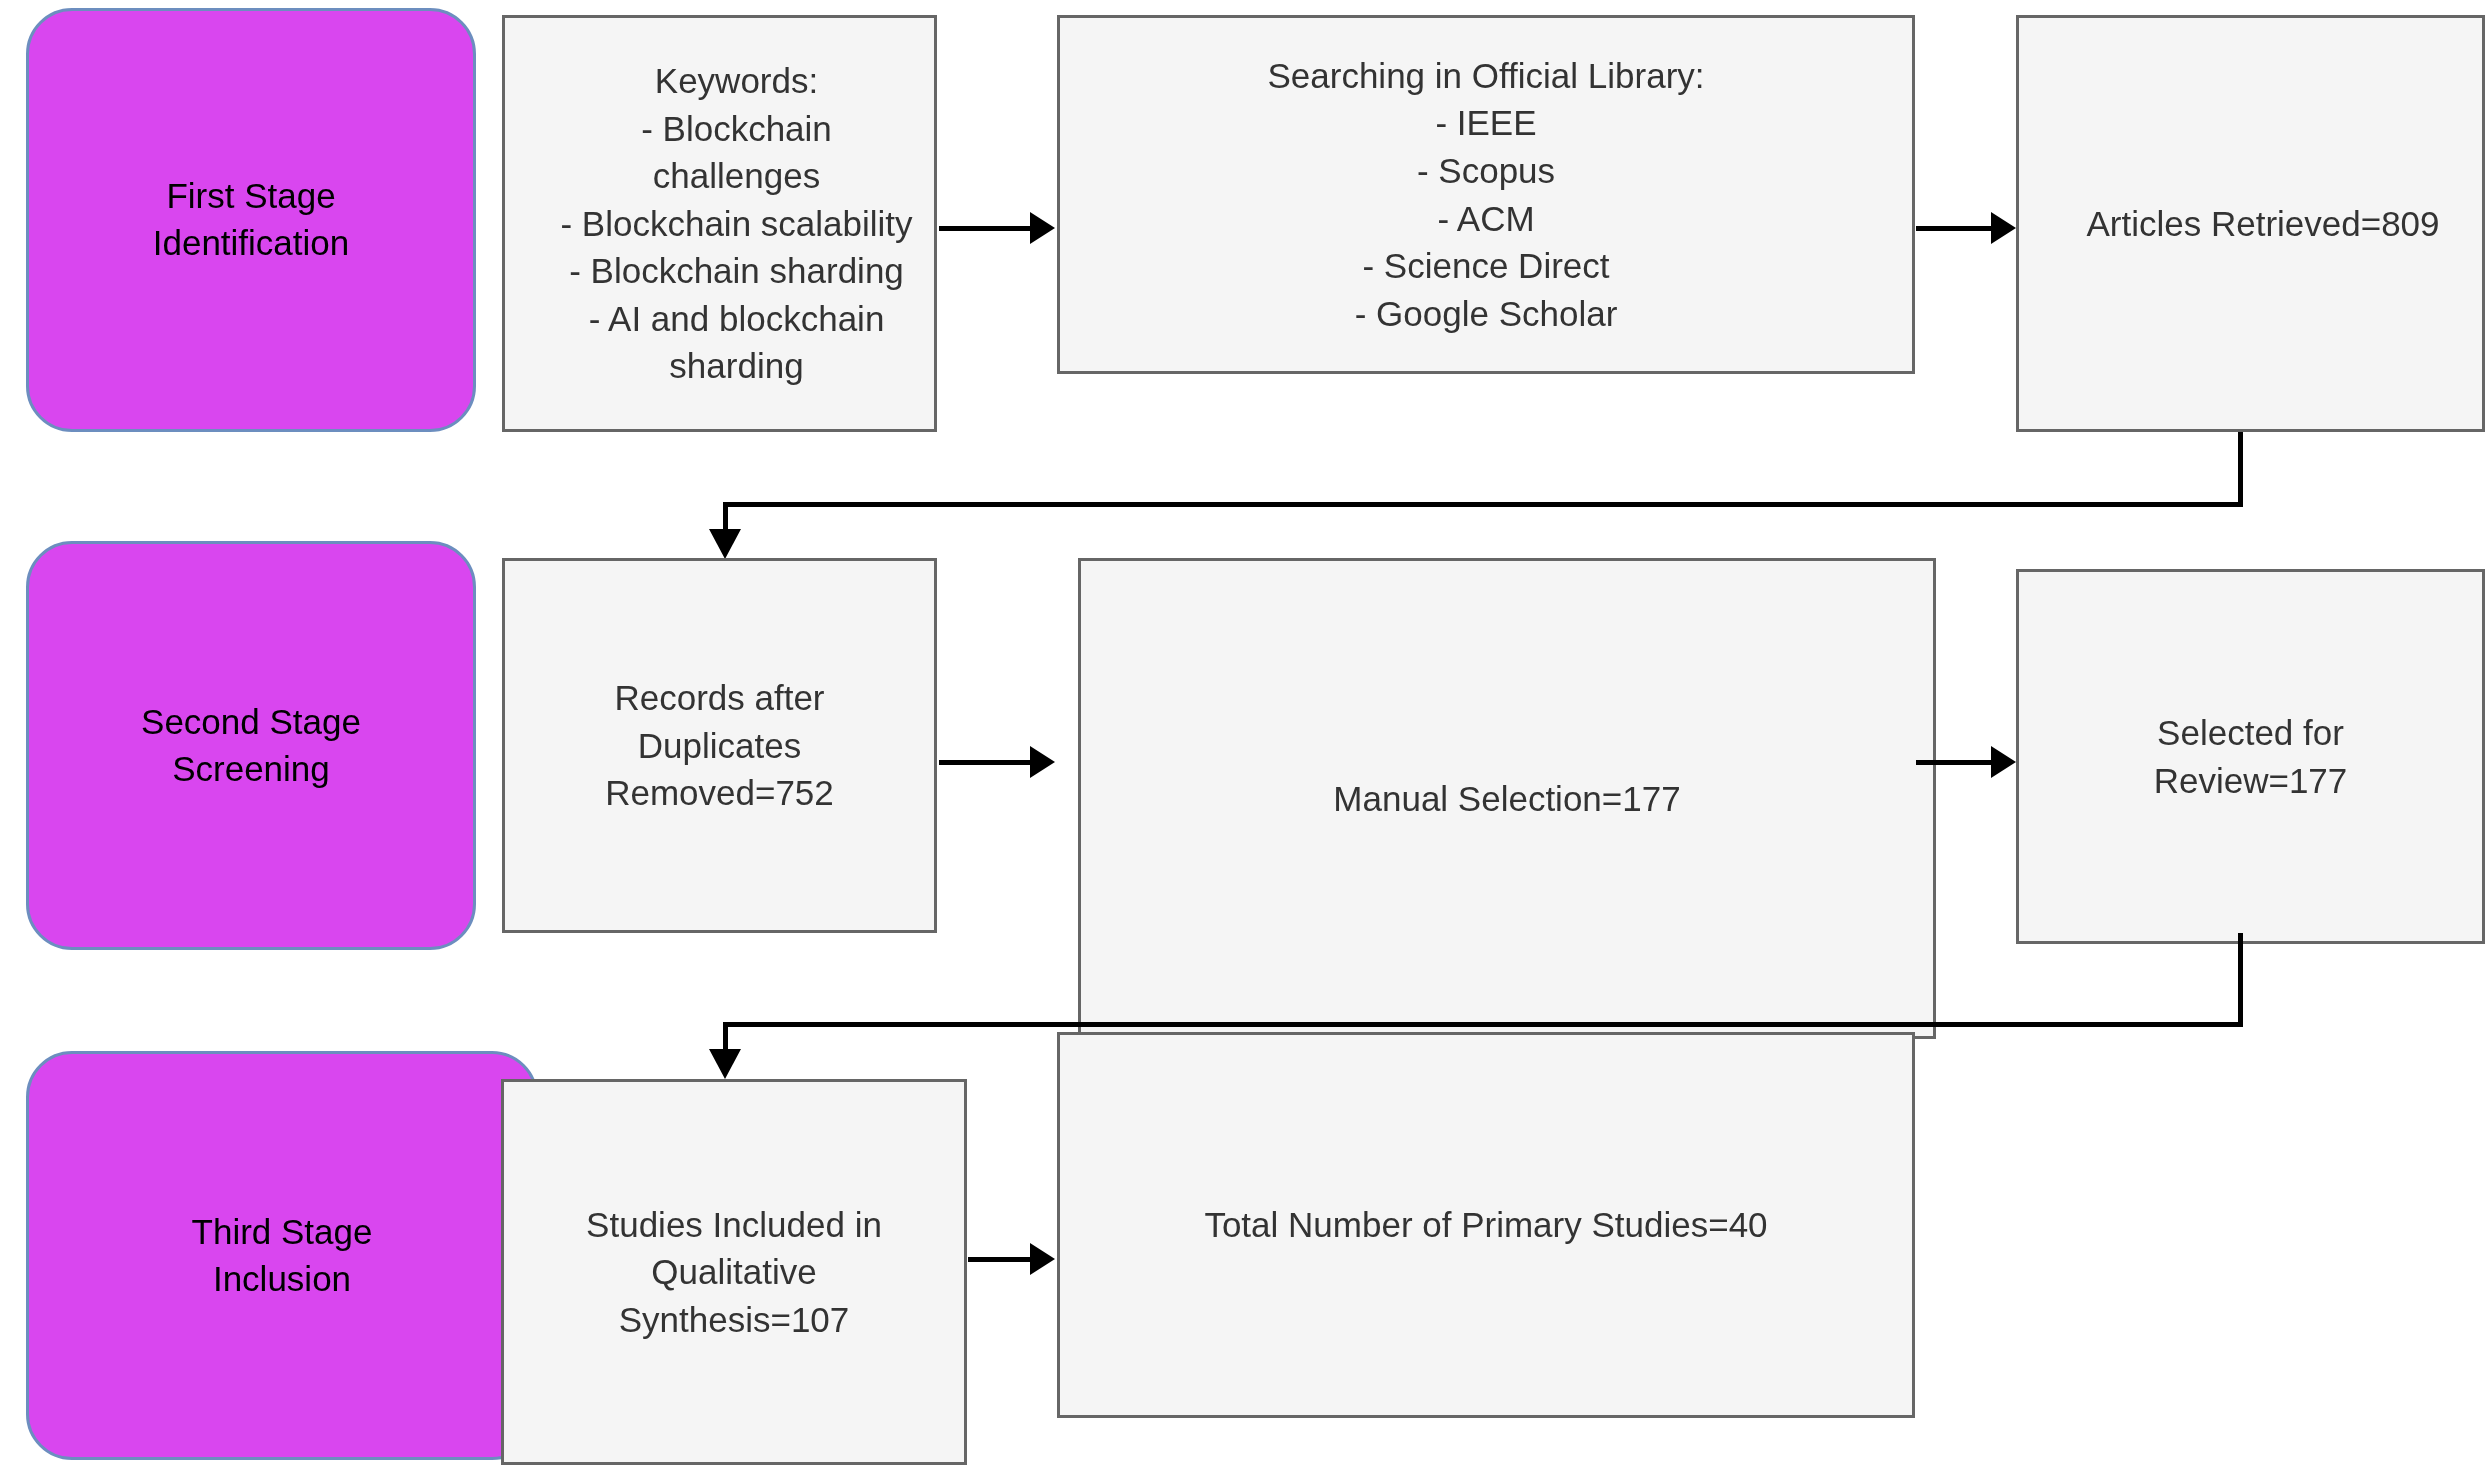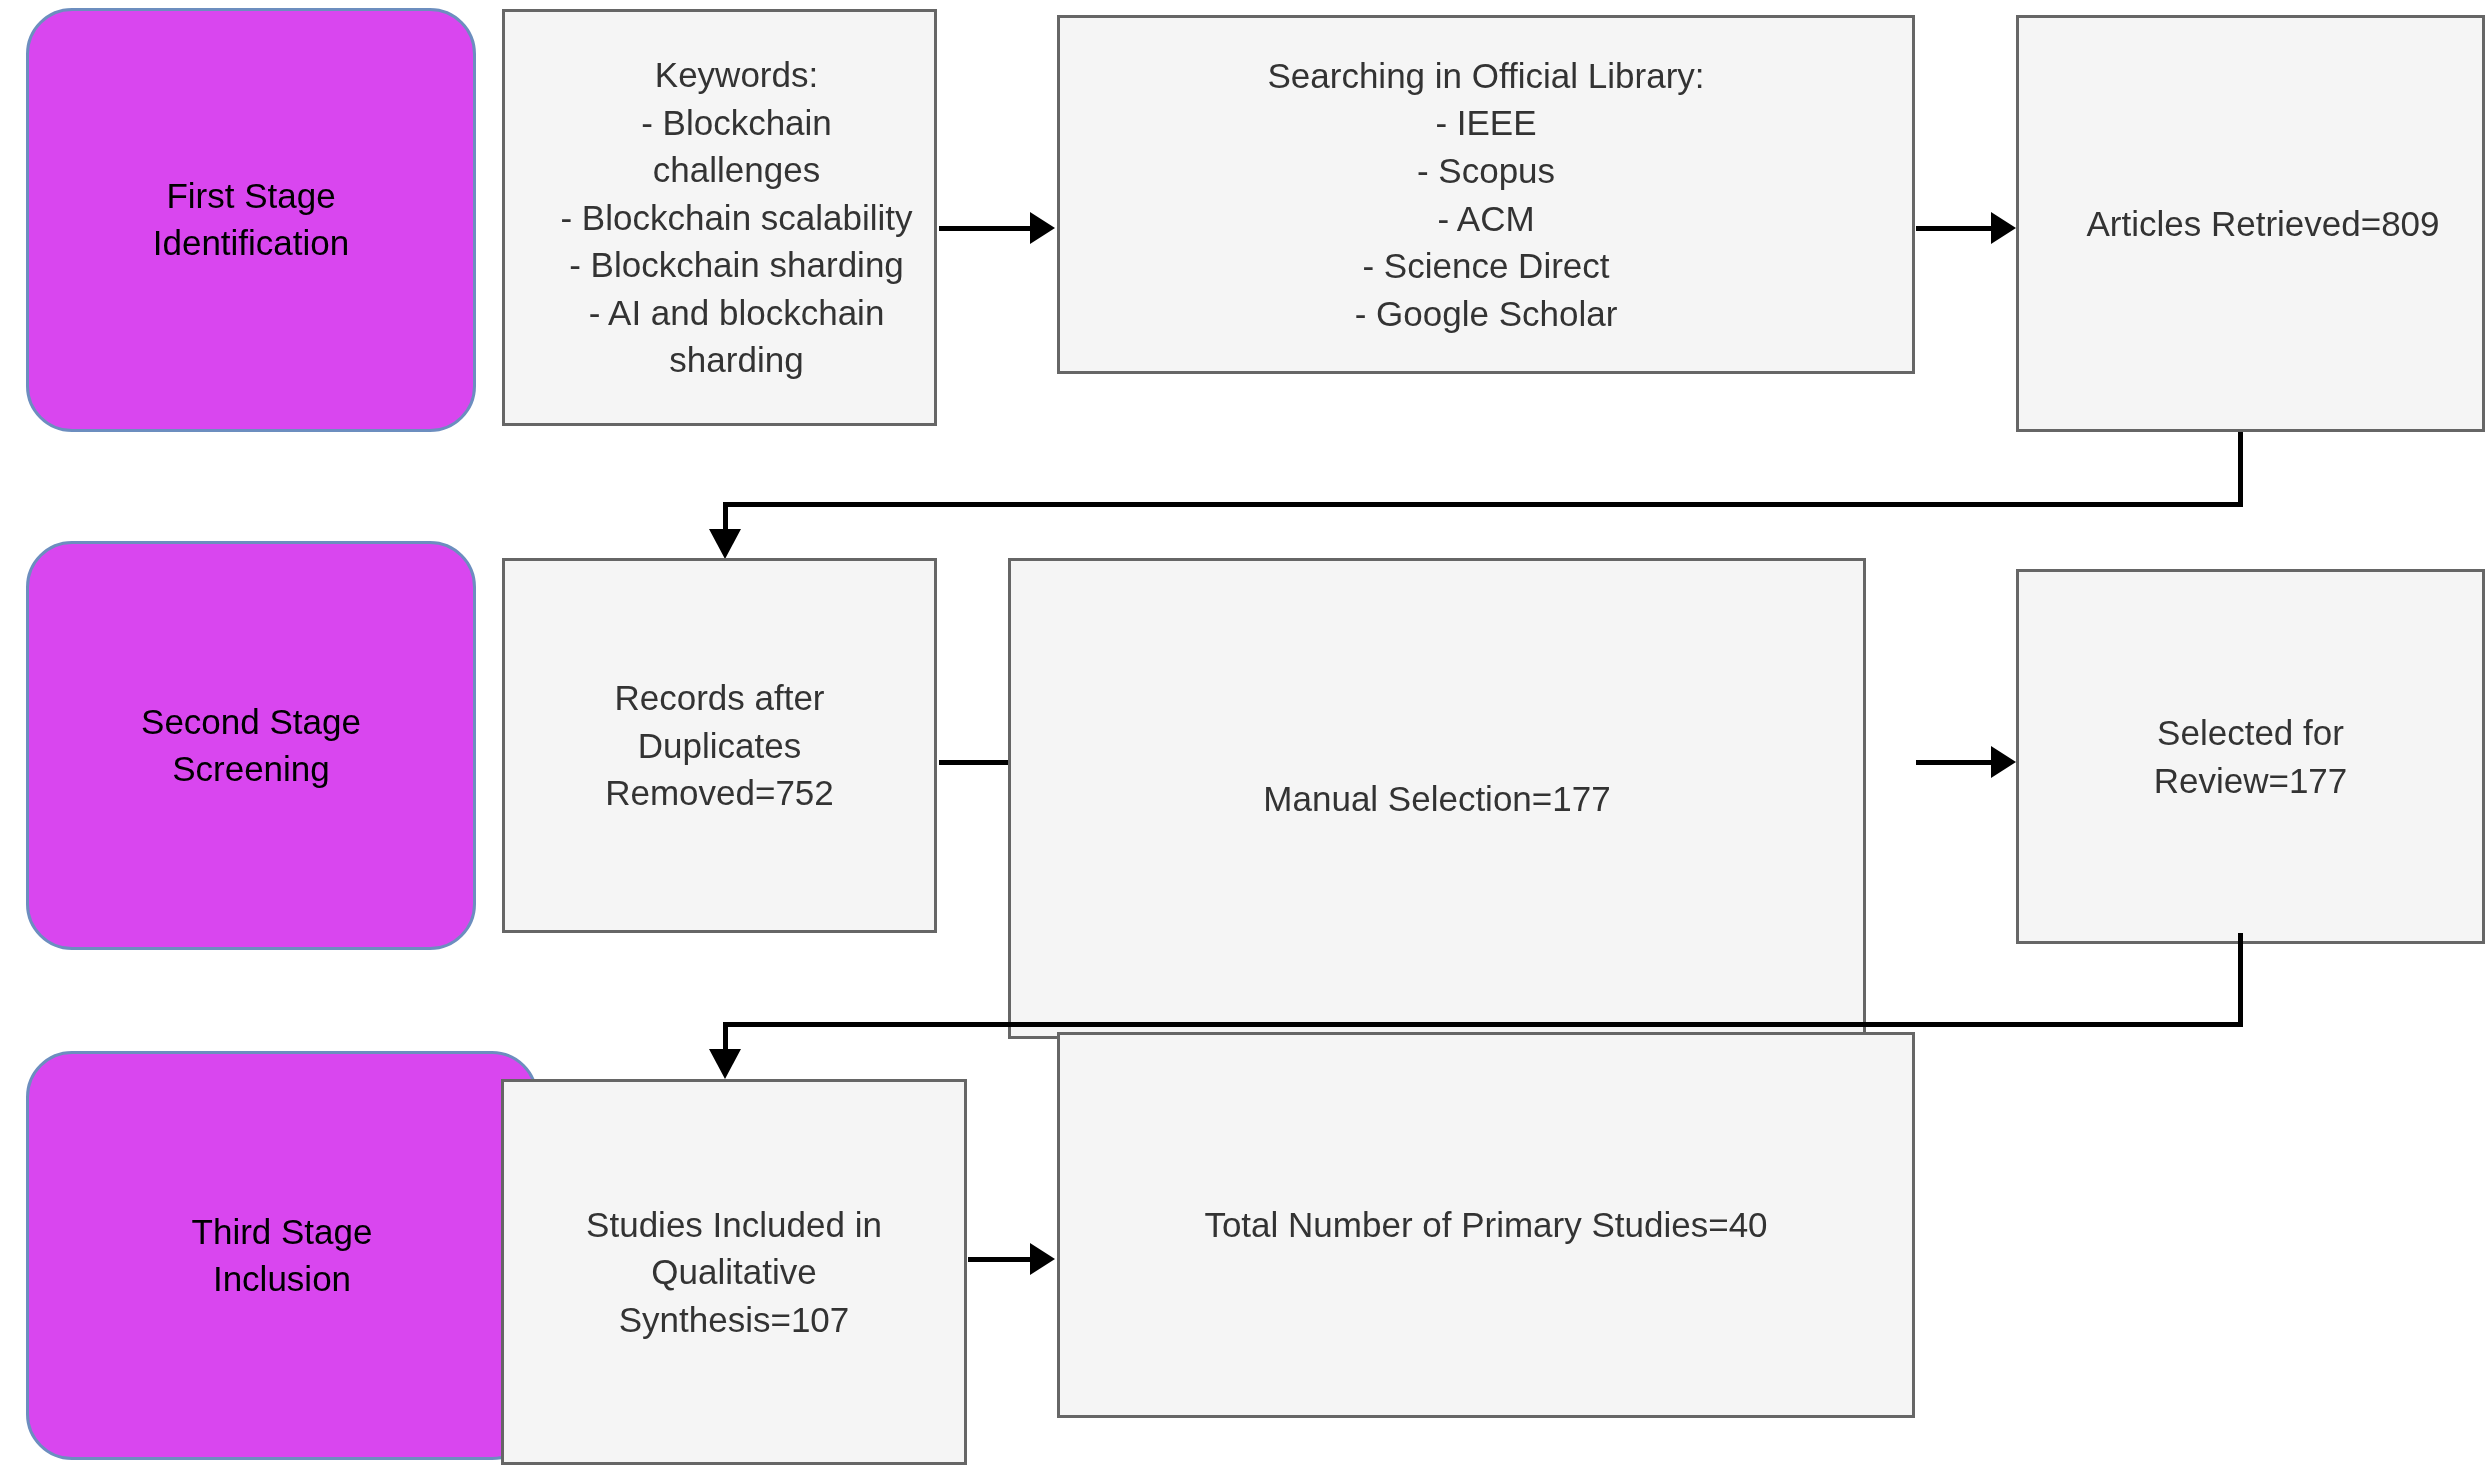--- a/index.html
+++ b/index.html
@@ -59,21 +59,21 @@
 </head>
 <body>
 
 <div id="canvas">
 
   <div class="stage-box" style="left:26px; top:7.5px; width:450px; height:424px;">
     <span>First Stage
 Identification</span>
   </div>
 
-  <div class="proc-box" style="left:502px; top:9px; width:435px; height:417px;padding-left:34px;">
+  <div class="proc-box" style="left:502px; top:15px; width:435px; height:417px;padding-left:34px;">
     <span class="txt">Keywords:
 - Blockchain
 challenges
 - Blockchain scalability
 - Blockchain sharding
 - AI and blockchain
 sharding</span>
   </div>
 
   <div class="hline" style="left:939px; top:226px; width:94px;"></div>
@@ -107,21 +107,21 @@
 
   <div class="proc-box" style="left:502px; top:558px; width:435px; height:375px;">
     <span class="txt">Records after
 Duplicates
 Removed=752</span>
   </div>
 
   <div class="hline" style="left:939px; top:760px; width:94px;"></div>
   <div class="arrow-r" style="left:1030px; top:746px;"></div>
 
-  <div class="proc-box" style="left:1008px; top:558px; width:858px; height:481px;justify-content:center;">
+  <div class="proc-box" style="left:1078px; top:558px; width:858px; height:481px;justify-content:center;">
     <span class="txt">Manual Selection=177</span>
   </div>
 
   <div class="hline" style="left:1916px; top:760px; width:78px;"></div>
   <div class="arrow-r" style="left:1991px; top:746px;"></div>
 
   <div class="proc-box" style="left:2016px; top:558px; width:469px; height:375px;margin-top:11px;">
     <span class="txt">Selected for
 Review=177</span>
   </div>

